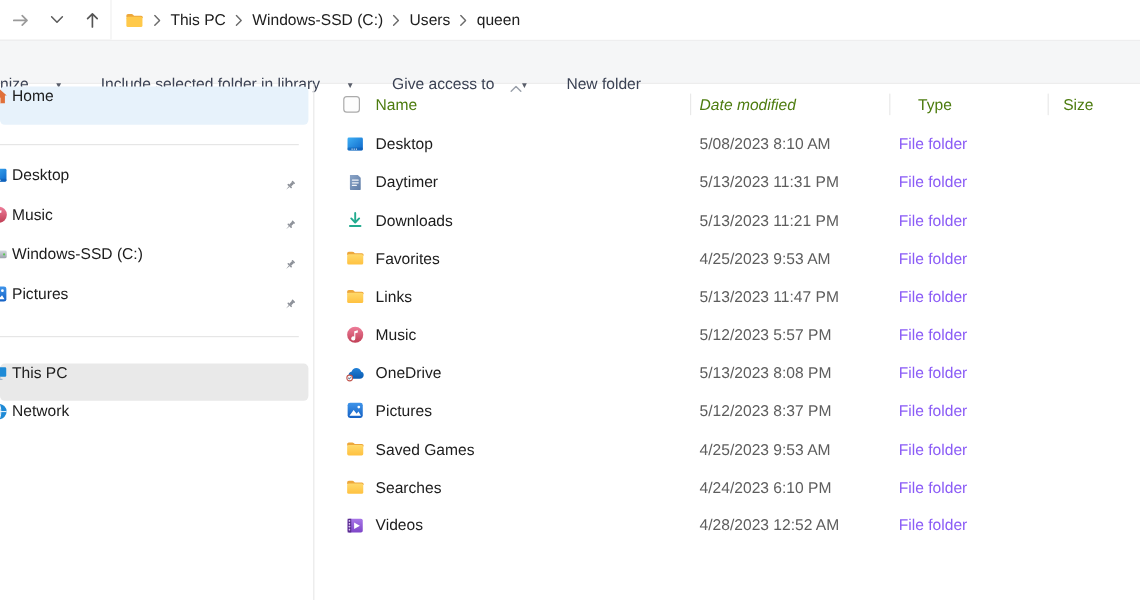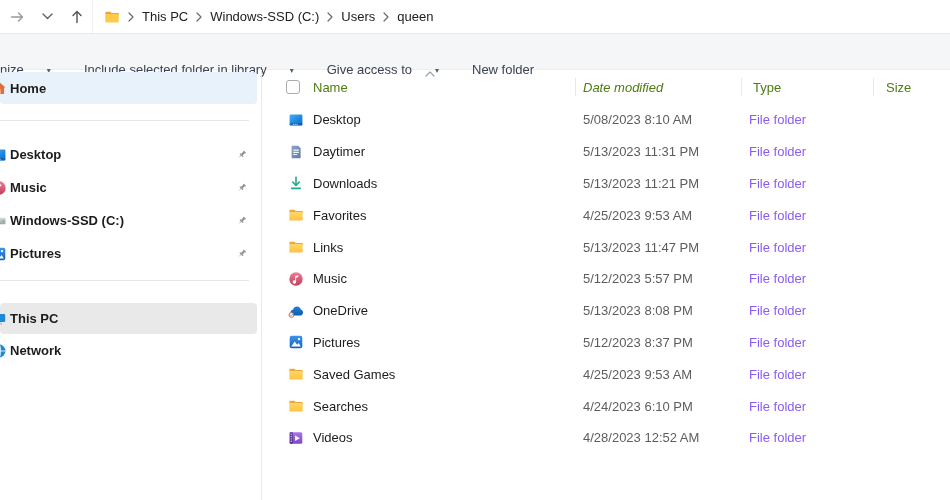--- a/index.html
+++ b/index.html
@@ -23,22 +23,22 @@
   .tb-item { display:flex; align-items:center; gap:23px; color:#3b4254; white-space:nowrap;margin-top:36px; }
   .tb-item + .tb-item { margin-left:33px; }
   .tb-caret { font-size:8px; color:#5a5f6b; line-height:1; transform:translateY(1px); }
   #tb-organize { margin-left:0; }
 
   
   .body { display:flex; height:430px; }
 
   
   .sidebar { width:262px; border-right:1px solid #e9e9e9; padding-top:2px; position:relative; }
-  .side-item { height:32px; display:flex; align-items:center; position:relative;
-    margin-right:4px; border-radius:4px;font-weight:bold; }
+  .side-item { height:32px; display:flex; position:relative;
+    margin-right:4px; border-radius:4px; }
   .side-item.h33 { height:33px; }
   .side-item.sel-blue { background:#e7f2fb; }
   .side-item.sel-gray { background:#e9e9e9; }
   .side-ico { width:8px; height:16px; overflow:hidden; flex:0 0 auto; }
   .side-ico svg { width:16px; height:16px; margin-left:-9px; display:block; }
   .side-label { margin-left:2px; }
   .side-pin { position:absolute; right:9px; top:50%; transform:translateY(-50%); width:13px; height:13px; }
   .side-pin svg { width:13px; height:13px; display:block; }
   .side-div { height:1px; background:#e6e6e6; margin-right:12px; }
   .div1 { margin-top:16px; }
@@ -47,21 +47,21 @@
   .grp-bottom { margin-top:22px; }
   .grp-bottom .side-item { height:31px; }
   .grp-bottom .side-item + .side-item { margin-top:1px; }
 
   
   .main { flex:1; padding-top:2px; position:relative; }
   .thead { height:30px; display:flex; color:#4d7c0f; position:relative; }
   .col { position:relative; height:100%; display:flex; align-items:center; }
   .col-name { width:313px; }
   .col-date { width:166px; padding-left:8px;font-style:italic; }
-  .col-type { width:132px; padding-left:12px; }
+  .col-type { width:132px; padding-left:24px; }
   .col-size { flex:1; padding-left:13px; }
   .col-date::before, .col-type::before, .col-size::before {
     content:""; position:absolute; left:0; top:6px; bottom:6px; width:1px; background:#e9e9e9; }
   .hdr-checkbox { position:absolute; left:24px; top:50%; transform:translateY(-50%);
     width:14px; height:14px; border:1px solid #ababab; border-radius:3px; background:#fdfdfd; }
   .hdr-name-label { margin-left:51px; }
   .sort-chevron { position:absolute; left:163px; top:-1px; }
 
   .rows { margin-top:2px; }
   .row { height:31.8px; display:flex; align-items:center; }

